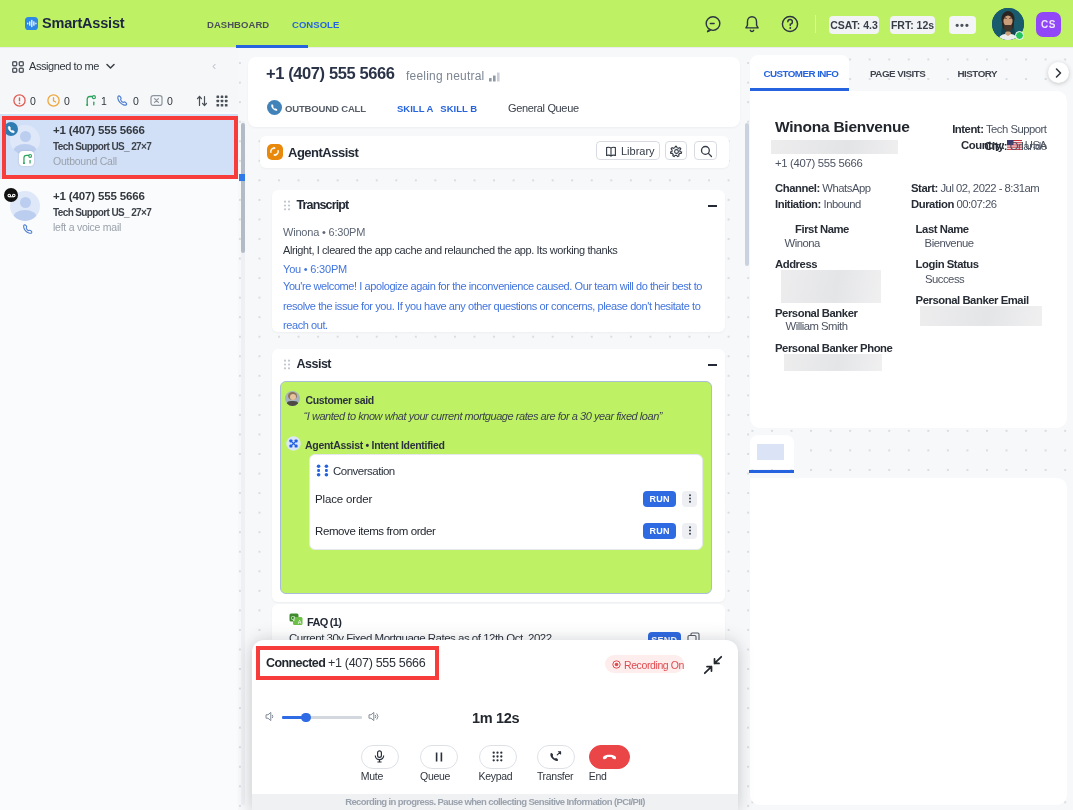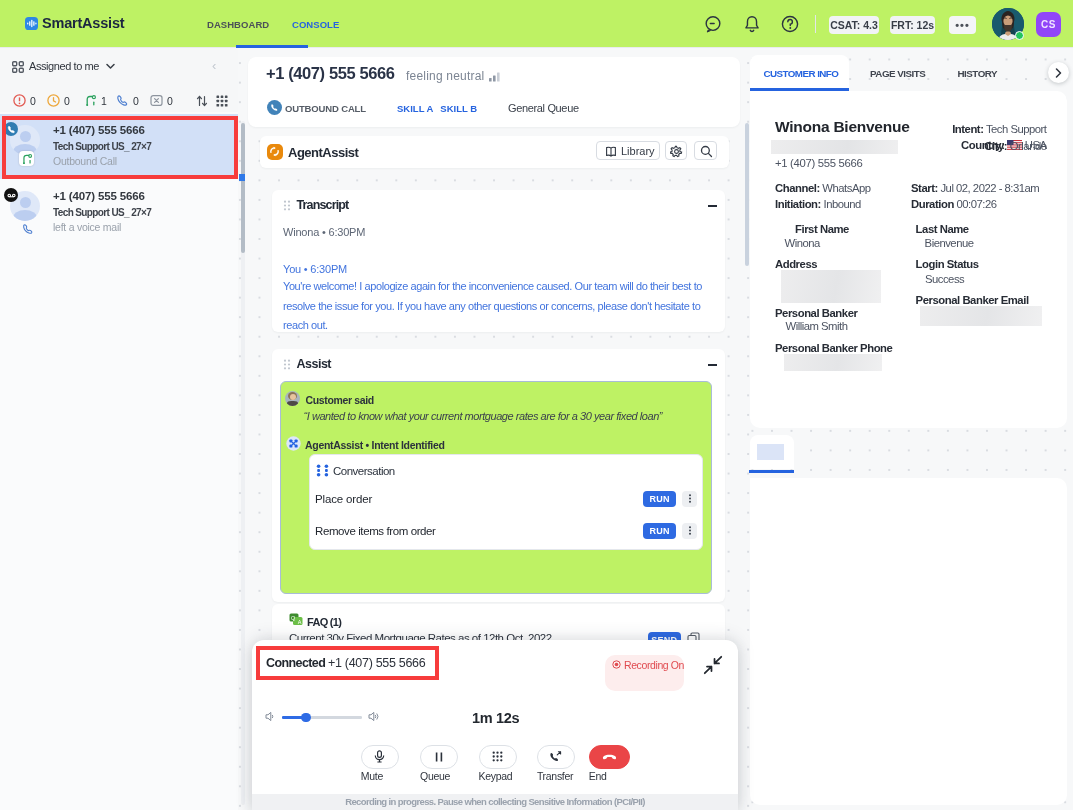--- a/index.html
+++ b/index.html
@@ -280,20 +280,21 @@
           <circle cx="6" cy="1.7" r="1.1"></circle>
           <circle cx="2" cy="5.5" r="1.1"></circle>
           <circle cx="6" cy="5.5" r="1.1"></circle>
           <circle cx="2" cy="9.3" r="1.1"></circle>
           <circle cx="6" cy="9.3" r="1.1"></circle>
         </g>
       </svg>
     <div class="abs" style="left:24.5px; top:8px; font-size:12.5px; letter-spacing:-0.85px; font-weight:bold; color:#232a35;">Transcript</div>
     <div class="abs" style="left:436px; top:15px; width:9px; height:2px; background:#232a35;"></div>
     <div class="abs" style="left:11px; top:35.7px; font-size:11px; letter-spacing:-0.2px; color:#5d6675;">Winona • 6:30PM</div>
+    <div class="abs" style="left:11px; top:53.7px; font-size:11px; letter-spacing:-0.4px; color:#2e343e;">Alright, I cleared the app cache and relaunched the app. Its working thanks</div>
     <div class="abs" style="left:11px; top:73.4px; font-size:11px; letter-spacing:-0.2px; color:#4274de;">You • 6:30PM</div>
     <div class="abs" style="left:11px; top:87.4px; width:437px; font-size:11px; letter-spacing:-0.42px; line-height:19.3px; color:#4274de;">You're welcome! I apologize again for the inconvenience caused. Our team will do their best to resolve the issue for you. If you have any other questions or concerns, please don't hesitate to reach out.</div>
   </div>
 
   <div class="card" style="left:34px; top:300.6px; width:453px; height:253.4px; border-radius:6px;">
     <svg class="abs" style="left:10.5px; top:10px;" width="8" height="11" viewBox="0 0 8 11">
         <g fill="#c0c6ce">
           <circle cx="2" cy="1.7" r="1.1"></circle>
           <circle cx="6" cy="1.7" r="1.1"></circle>
           <circle cx="2" cy="5.5" r="1.1"></circle>
@@ -435,21 +436,21 @@
 
   <div class="abs" style="left:0; top:387px; width:44px; height:34px; background:#fff; border-radius:8px 8px 0 0;"></div>
   <div class="abs" style="left:6.6px; top:396px; width:27.5px; height:15.5px; background:#dbe4f7;"></div>
   <div class="abs" style="left:-1px; top:421.6px; width:45px; height:3px; background:#2563df;"></div>
   <div class="abs" style="left:0; top:430px; width:317px; height:327px; background:#fff; border-radius:0 10px 10px 10px;"></div>
 </div>
 
 <div id="callpanel">
   <div class="abs" style="left:14px; top:16px; font-size:12.5px; font-weight:bold; letter-spacing:-0.6px; color:#23282f;">Connected</div>
   <div class="abs" style="left:76px; top:16px; font-size:12.5px; letter-spacing:-0.3px; color:#2c313a;">+1 (407) 555 5666</div>
-  <div class="abs" style="left:353px; top:15px; width:79px; height:36px; border-radius:10px; background:#fdeded;">
+  <div class="abs" style="left:353px; top:15px; width:79px; height:18px; border-radius:10px; background:#fdeded;">
     <svg style="position:absolute; left:7px; top:5px;" width="9" height="9" viewBox="0 0 9 9">
         <circle cx="4.5" cy="4.5" r="3.7" fill="none" stroke="#e04b50" stroke-width="1"></circle>
         <circle cx="4.5" cy="4.5" r="1.8" fill="#e04b50"></circle>
       </svg>
     <div class="abs" style="left:19px; top:4px; font-size:10.5px; letter-spacing:-0.4px; color:#e04b50;">Recording On</div>
   </div>
   <svg class="abs" style="left:451px; top:15px;" width="20" height="20" viewBox="0 0 17 17">
       <g stroke="#23282f" stroke-width="1.5" fill="none" stroke-linecap="round" stroke-linejoin="round">
         <path d="M15.5 1.5 L9.8 7.2 M9.8 7.2 L9.8 3.4 M9.8 7.2 L13.6 7.2"></path>
         <path d="M1.5 15.5 L7.2 9.8 M7.2 9.8 L7.2 13.6 M7.2 9.8 L3.4 9.8"></path>

